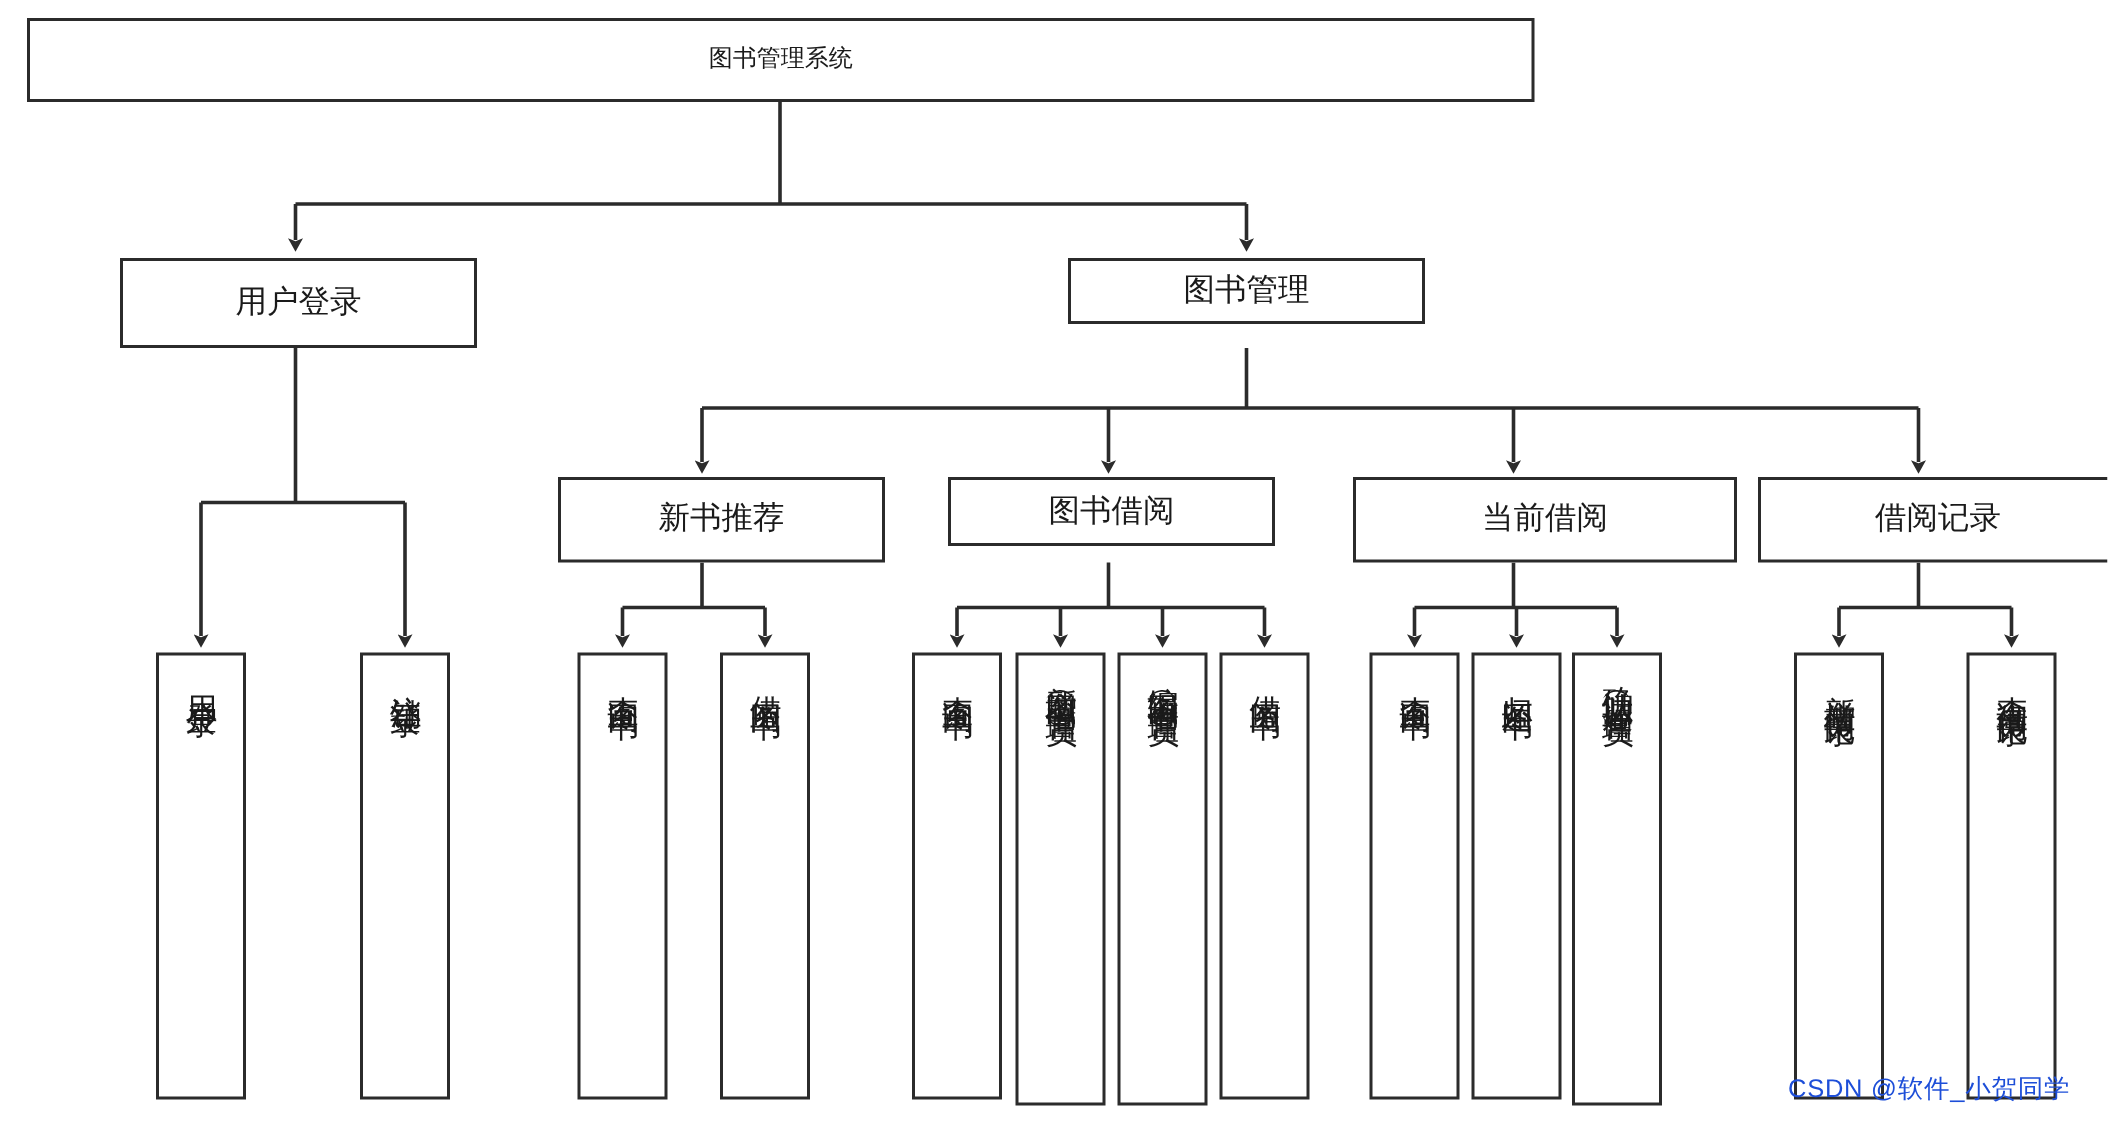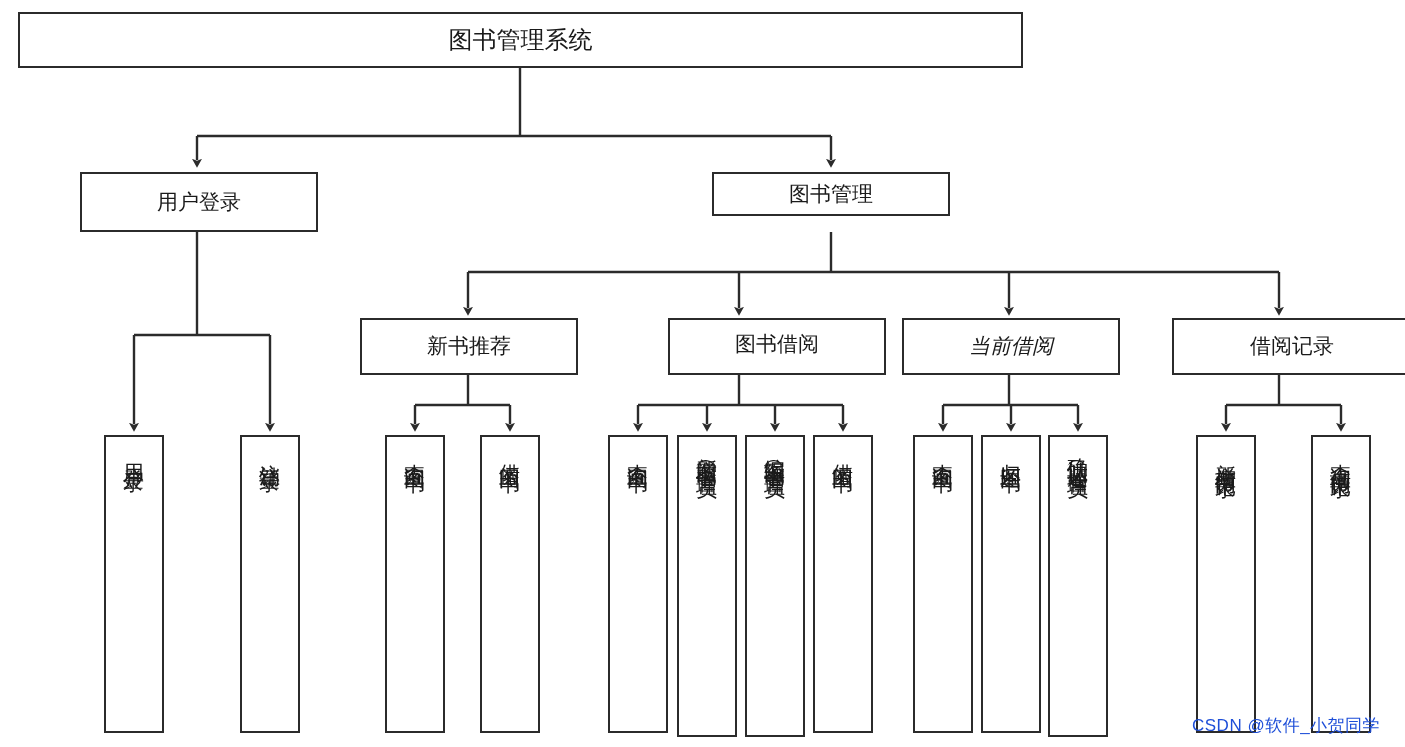--- a/index.html
+++ b/index.html
@@ -39,21 +39,21 @@
     display: block;
     text-align: center;
     line-height: 1.18;
     white-space: nowrap;
   }
   
   .node.horiz .node-label {
     font-size: 21px;
   }
   .node.root .node-label {
-    font-size: 24px;
+    font-size: 16px;
   }
   
   .node.vert {
     align-items: flex-start;
     justify-content: center;
     padding-top: 10px;
   }
   .node.vert .node-label {
     writing-mode: vertical-rl;
     text-orientation: upright;
@@ -146,29 +146,29 @@
   </div>
 
   <div class="node horiz" style="left:80px; top:172px; width:238px; height:60px;">
     <span class="node-label">用户登录</span>
   </div>
 
   <div class="node horiz" style="left:712px; top:172px; width:238px; height:44px;">
     <span class="node-label">图书管理</span>
   </div>
 
-  <div class="node horiz" style="left:360px; top:318px; width:218px; height:57px;">
+  <div class="node horiz" style="left:372px; top:318px; width:218px; height:57px;">
     <span class="node-label">新书推荐</span>
   </div>
 
-  <div class="node horiz" style="left:668px; top:318px; width:218px; height:57px;font-family:Liberation Mono, monospace;">
+  <div class="node horiz" style="left:632px; top:318px; width:218px; height:46px;">
     <span class="node-label">图书借阅</span>
   </div>
 
-  <div class="node horiz" style="left:902px; top:318px; width:218px; height:57px;font-style:italic;">
+  <div class="node horiz" style="left:902px; top:318px; width:256px; height:57px;">
     <span class="node-label">当前借阅</span>
   </div>
 
   <div class="node horiz" style="left:1172px; top:318px; width:240px; height:57px;">
     <span class="node-label">借阅记录</span>
   </div>
 
   <div class="node vert" style="left:104px; top:435px; width:60px; height:298px;">
     <span class="node-label">用户登录</span>
   </div>

